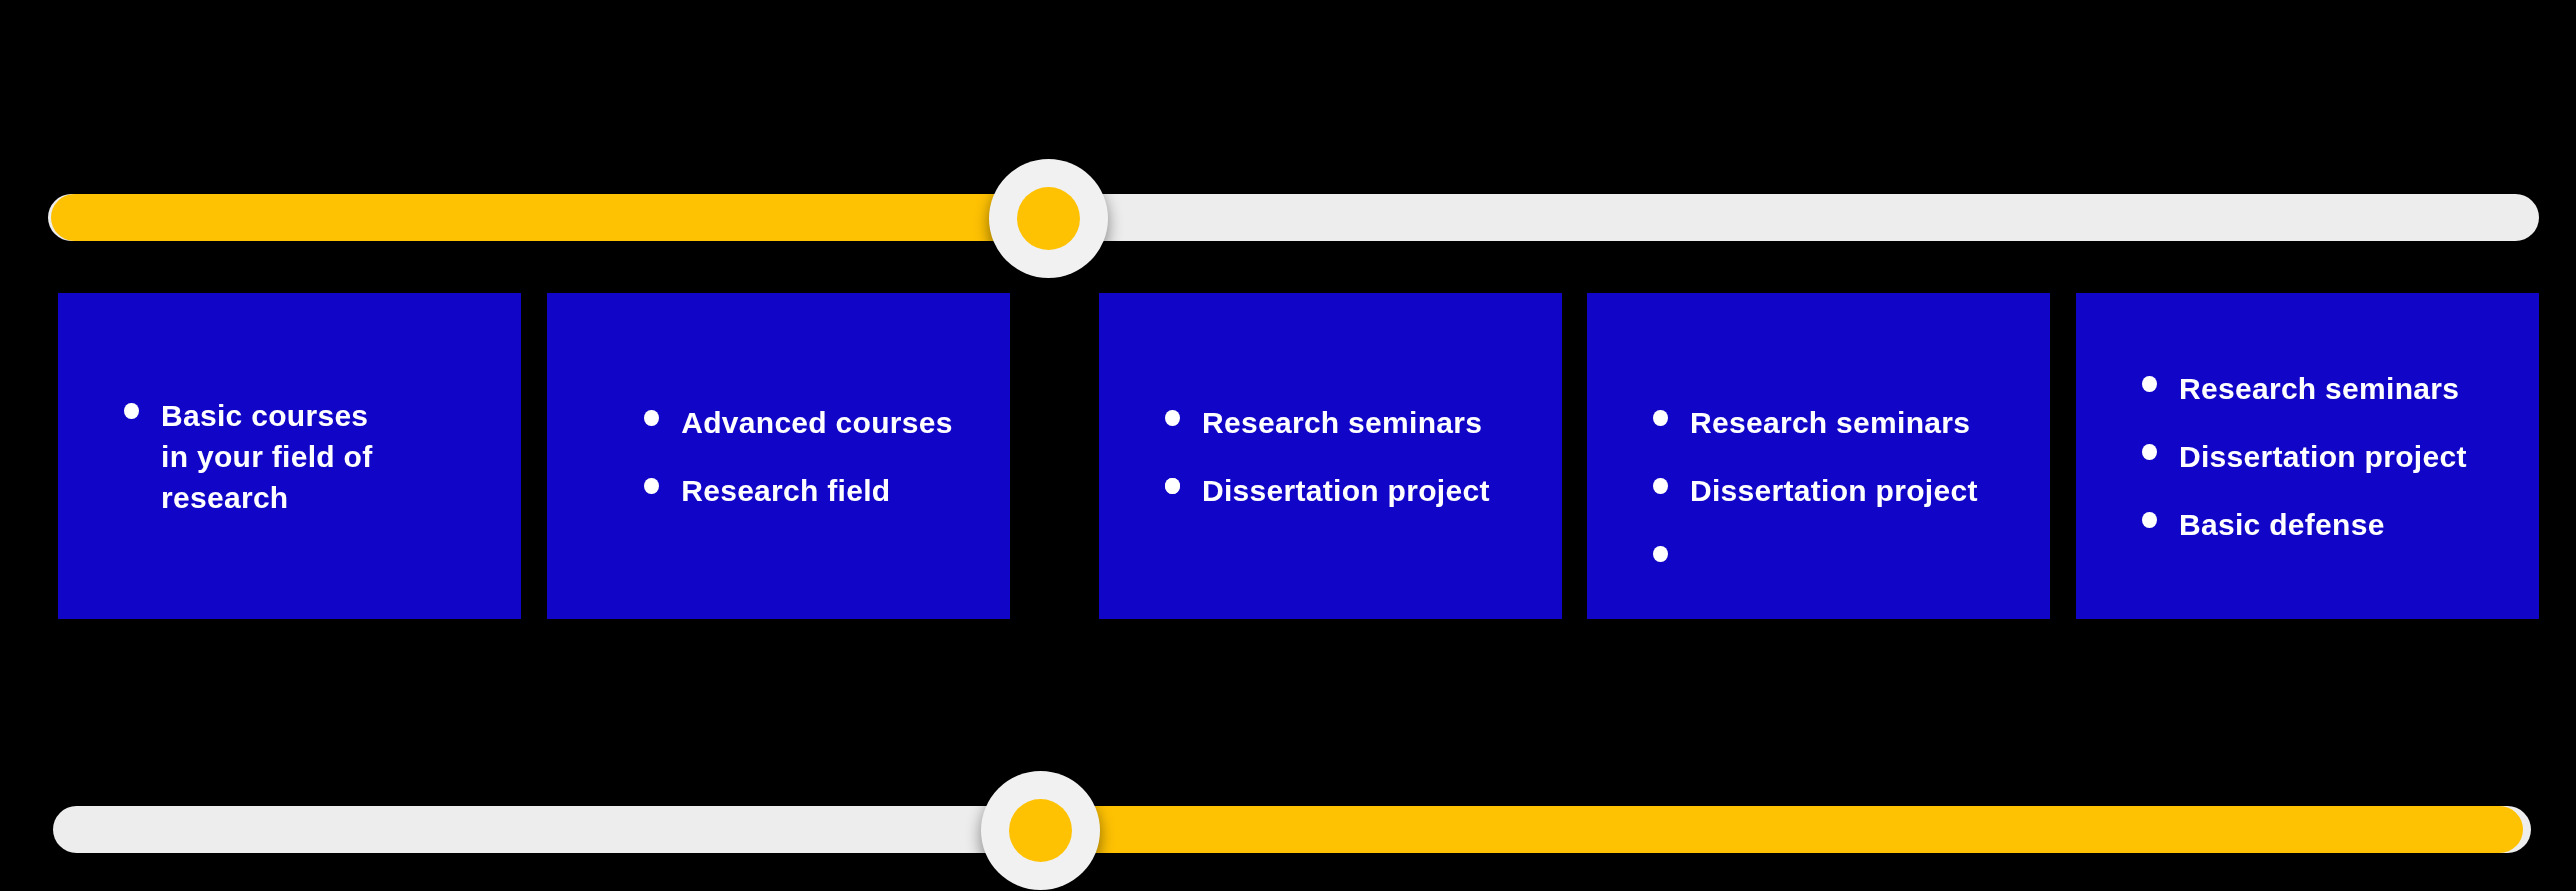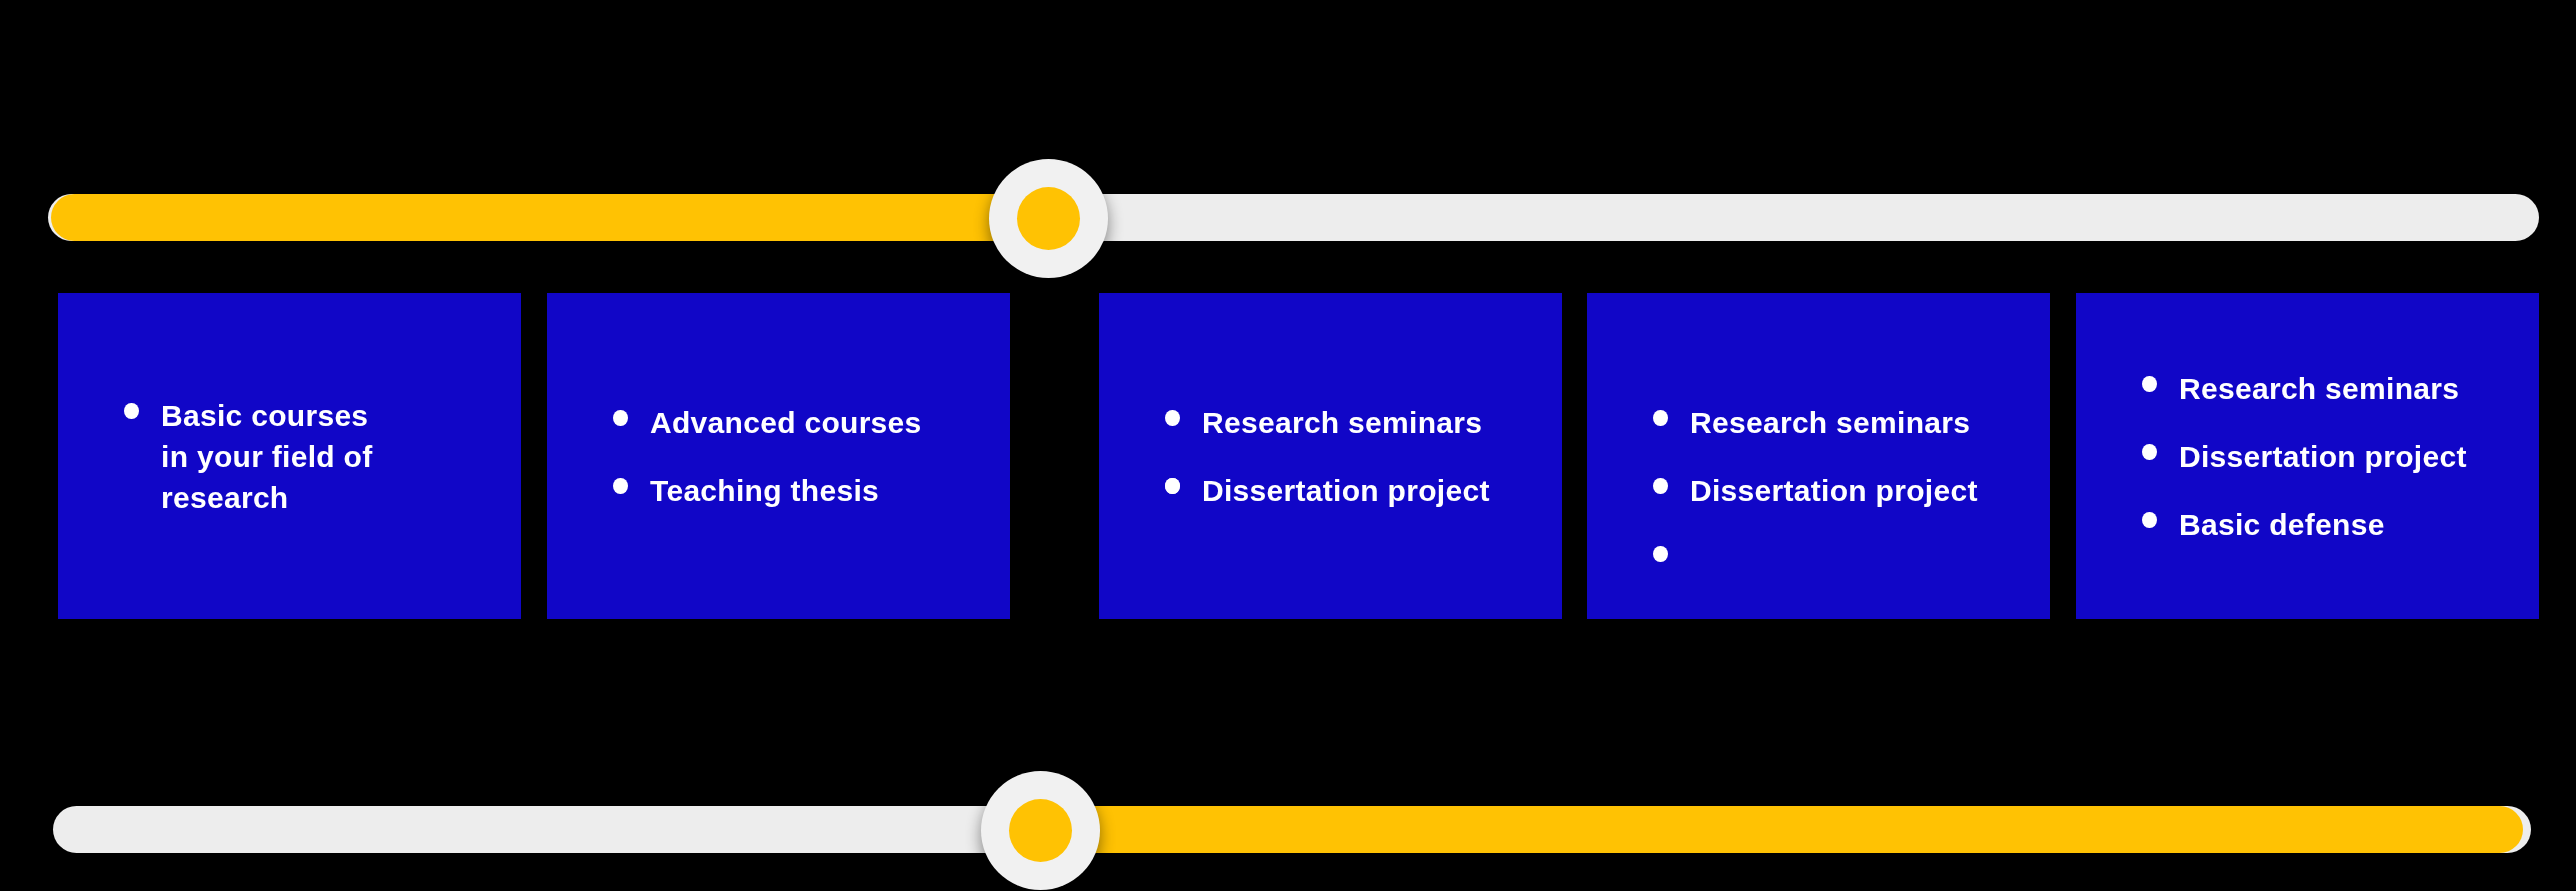--- a/index.html
+++ b/index.html
@@ -67,21 +67,21 @@
     top: 293px;
     width: 463px;
     height: 326px;
     background: #1106C7;
     display: flex;
     flex-direction: column;
     justify-content: center;
     box-sizing: border-box;
   }
   .box-1 { left: 58px; }
-  .box-2 { left: 547px; }
+  .box-2 { left: 547px; align-items: center; }
   .box-3 { left: 1099px; }
   .box-4 { left: 1587px; }
   .box-5 { left: 2076px; }
 
   .box ul {
     list-style: none;
     margin: 0;
     padding: 0 26px 0 66px;
   }
   .box li {
@@ -120,21 +120,21 @@
     <ul>
       <li><span class="dot"></span><span>Basic courses
 in your field of
 research</span></li>
     </ul>
   </div>
 
   <div class="box box-2">
     <ul>
       <li><span class="dot"></span><span>Advanced courses</span></li>
-      <li><span class="dot"></span><span>Teaching thesis</span></li>
+      <li><span class="dot"></span><span>Research field</span></li>
     </ul>
   </div>
 
   <div class="box box-3">
     <ul>
       <li><span class="dot"></span><span>Research seminars</span></li>
       <li><span class="dot"></span></li>
       <li><span class="dot"></span><span>Dissertation project</span></li>
     </ul>
   </div>

